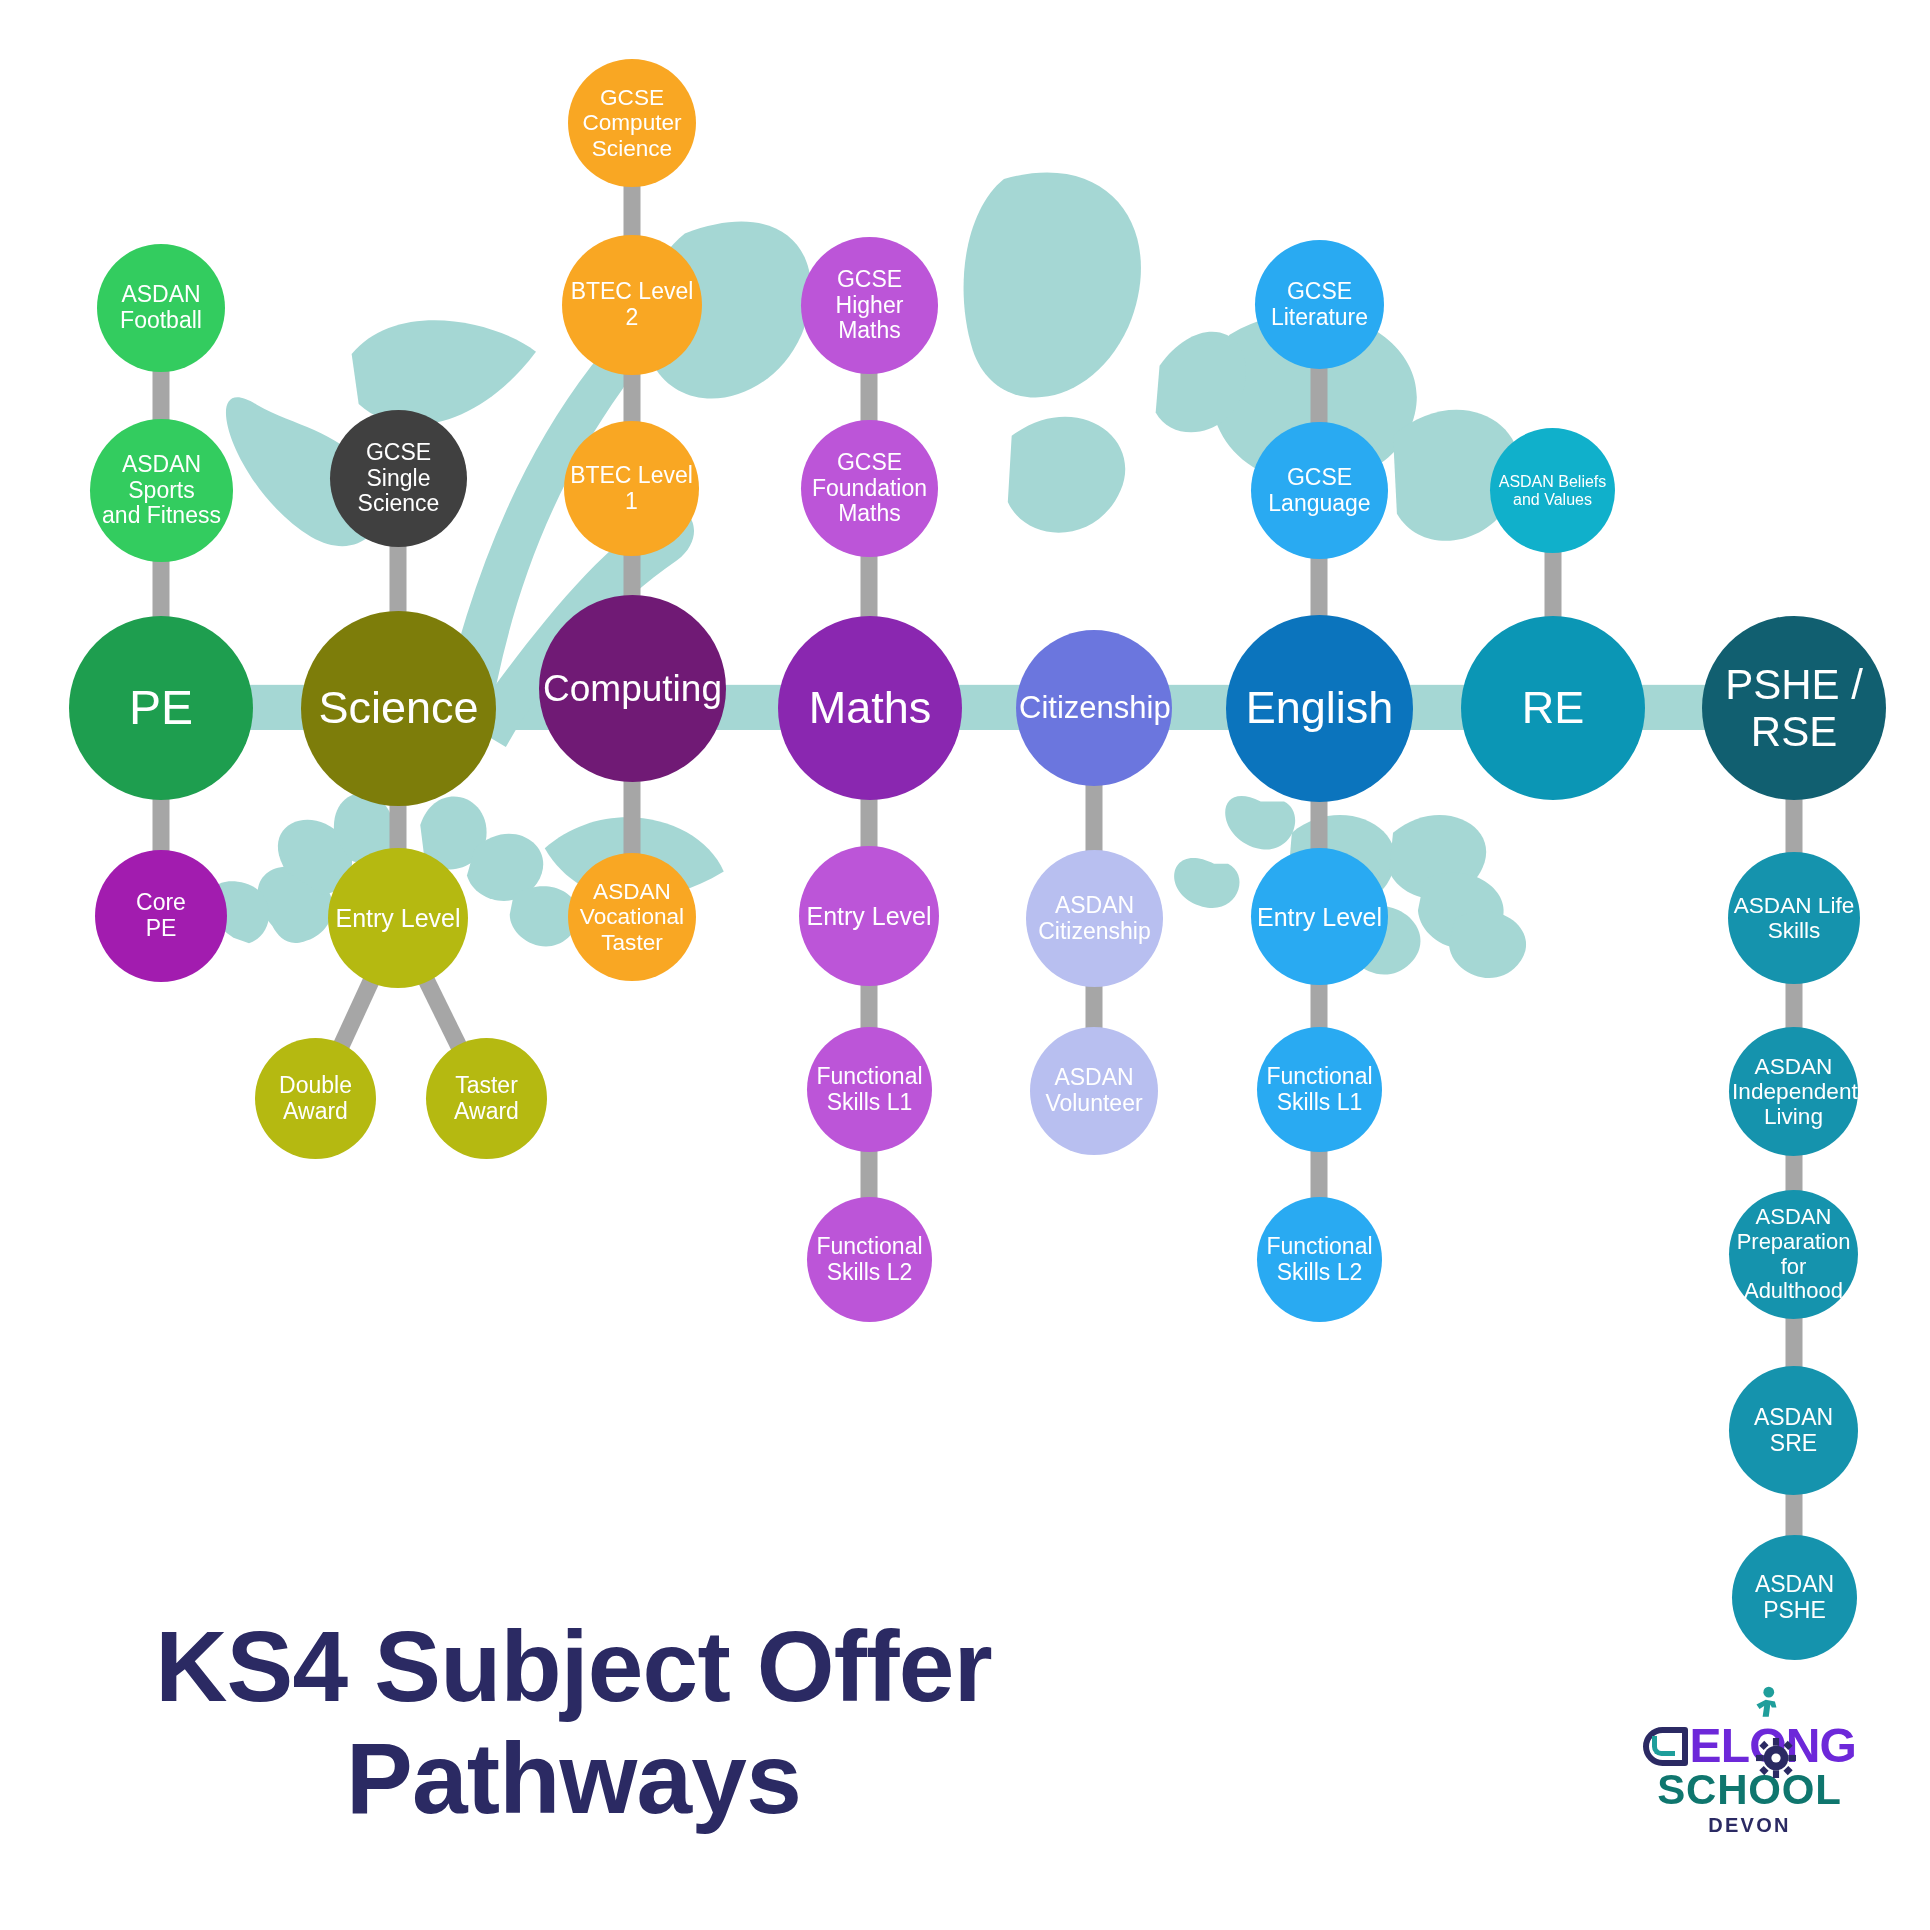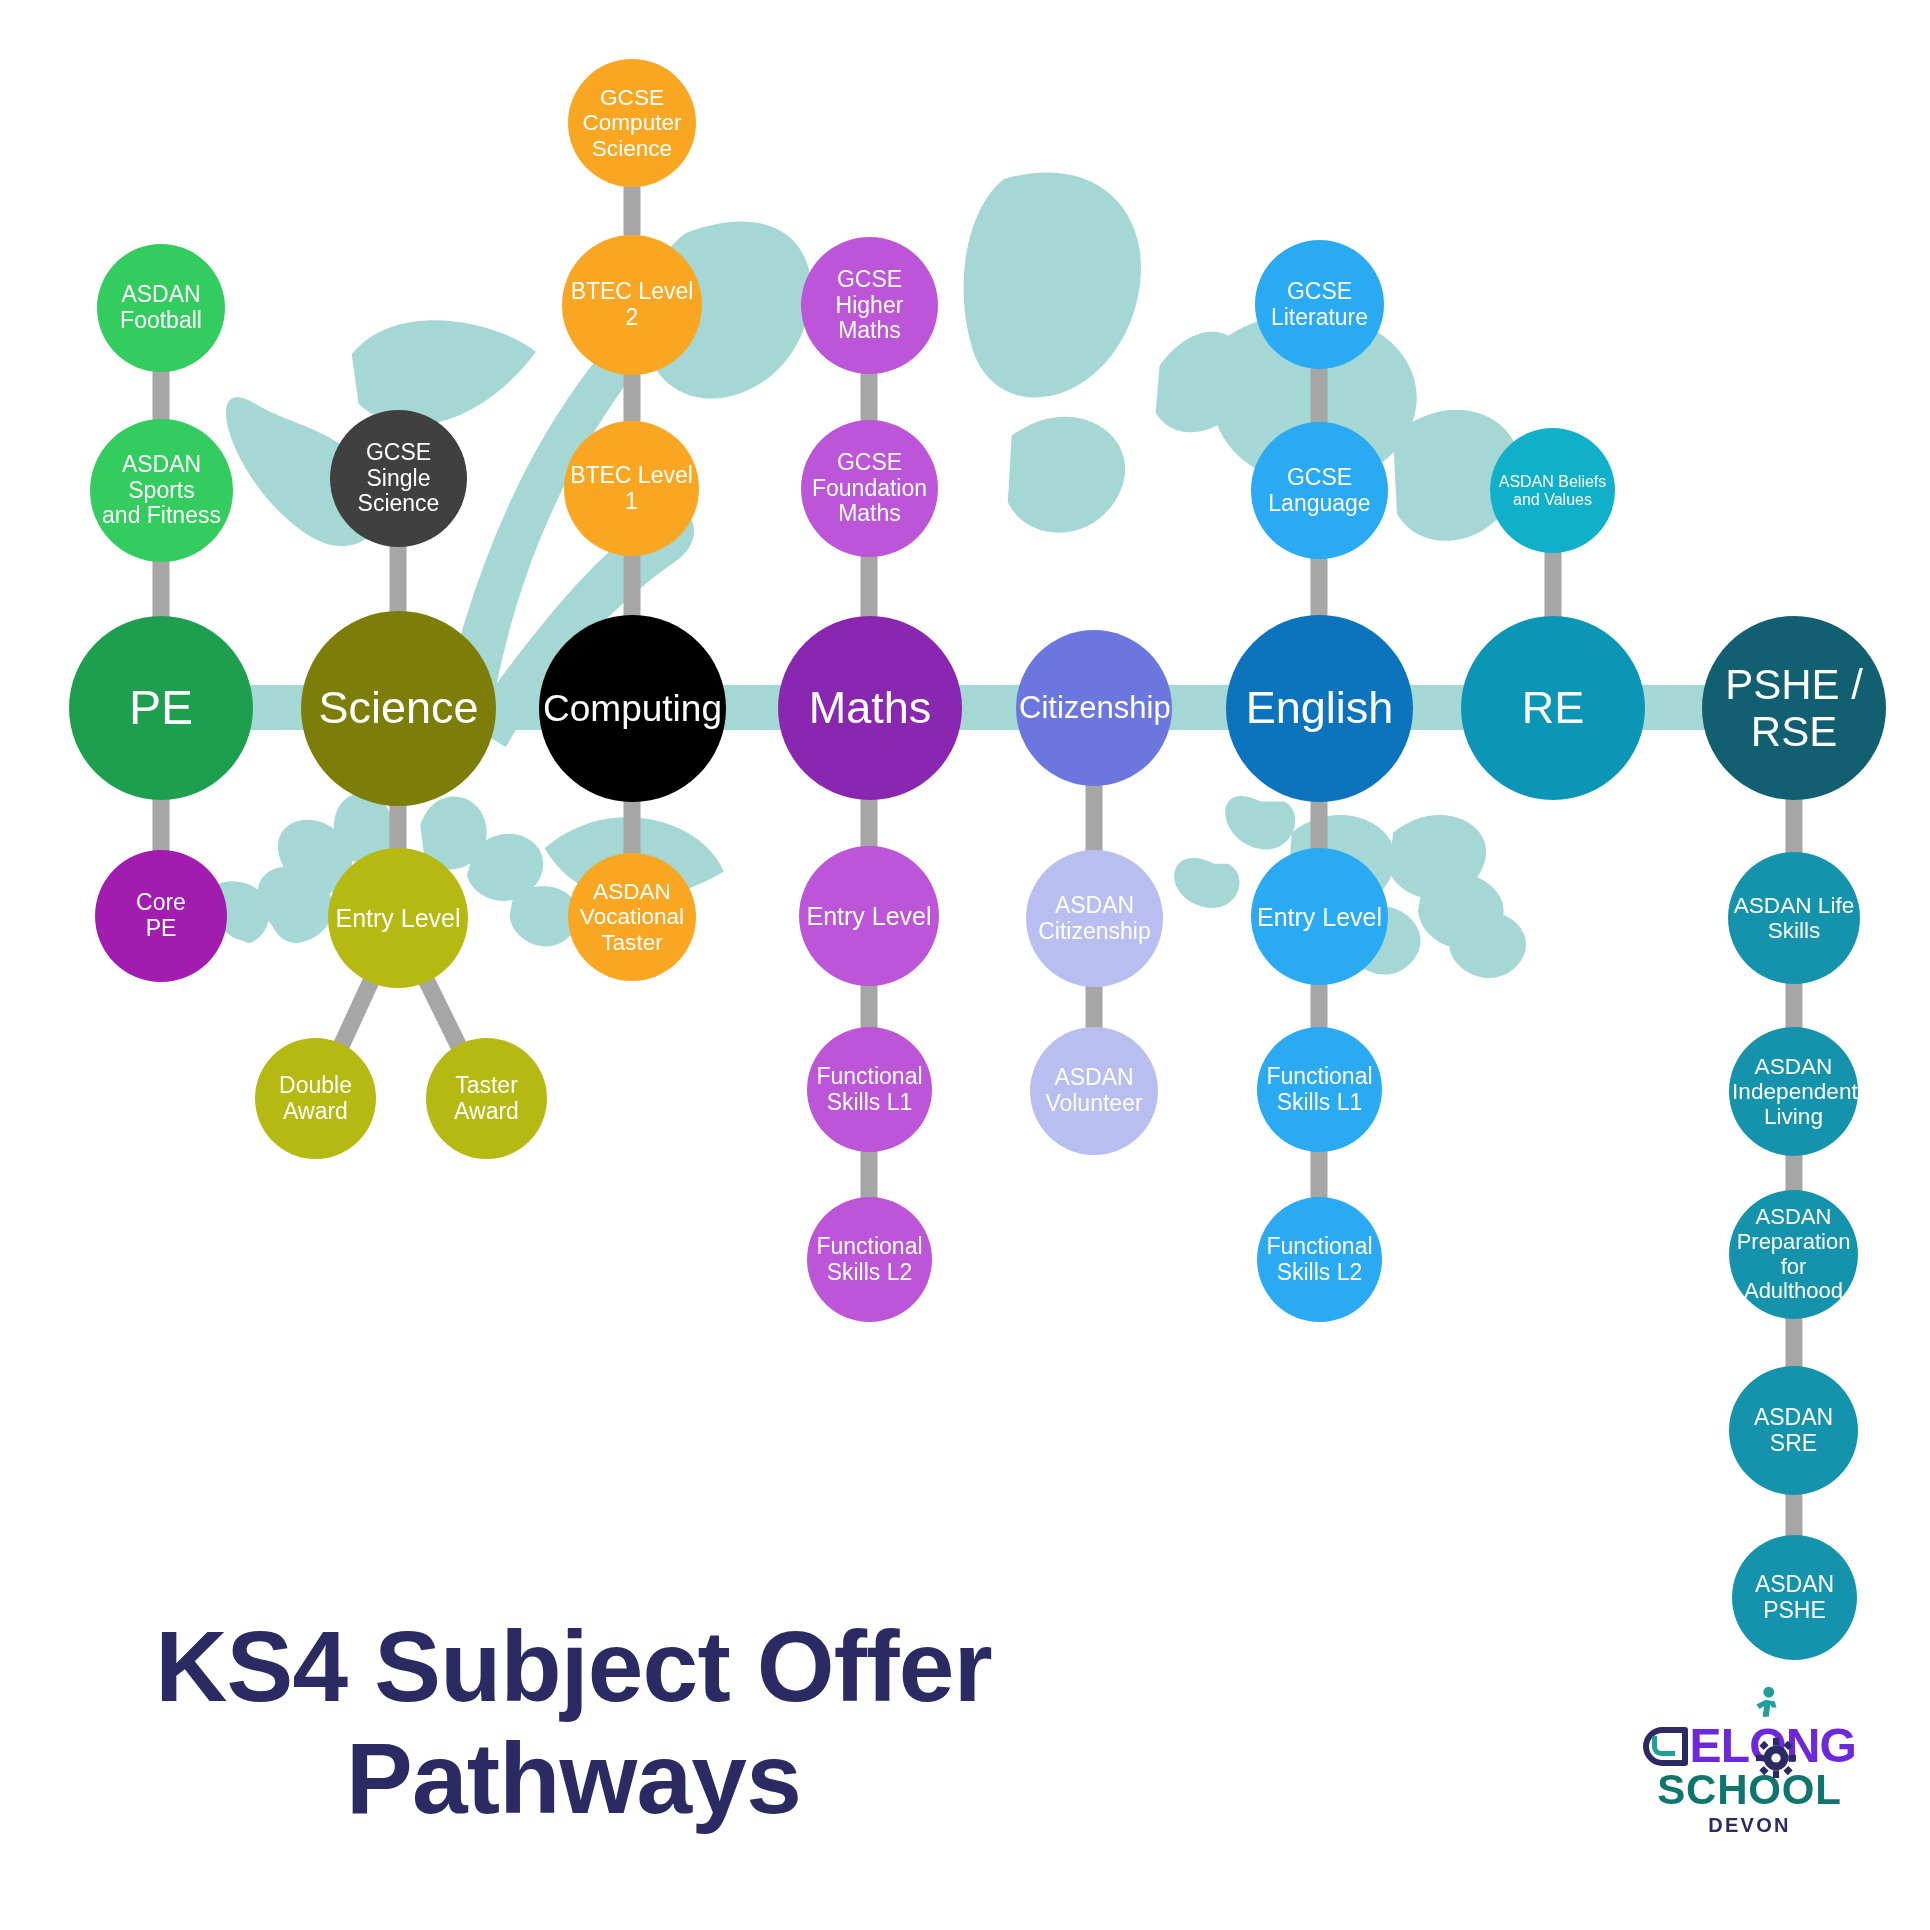--- a/index.html
+++ b/index.html
@@ -249,21 +249,21 @@
 Science</span>
       </div>
       <div class="node" style="left: 562px; top: 235px; width: 140px; height: 140px; background: rgb(249, 167, 35); font-size: 23px;">
         <span class="label">BTEC Level
 2</span>
       </div>
       <div class="node" style="left: 564px; top: 421px; width: 135px; height: 135px; background: rgb(249, 167, 35); font-size: 23px;">
         <span class="label">BTEC Level
 1</span>
       </div>
-      <div class="node" style="left: 539px; top: 615px; width: 187px; height: 187px; background: #000000; font-size: 37px;">
+      <div class="node" style="left: 539px; top: 595px; width: 187px; height: 187px; background: #701a75; font-size: 37px;">
         <span class="label">Computing</span>
       </div>
       <div class="node" style="left: 568px; top: 853px; width: 128px; height: 128px; background: rgb(249, 167, 35); font-size: 22.6px;">
         <span class="label">ASDAN
 Vocational
 Taster</span>
       </div>
       <div class="node" style="left: 801px; top: 237px; width: 137px; height: 137px; background: rgb(188, 85, 216); font-size: 23px;">
         <span class="label">GCSE Higher
 Maths</span>

